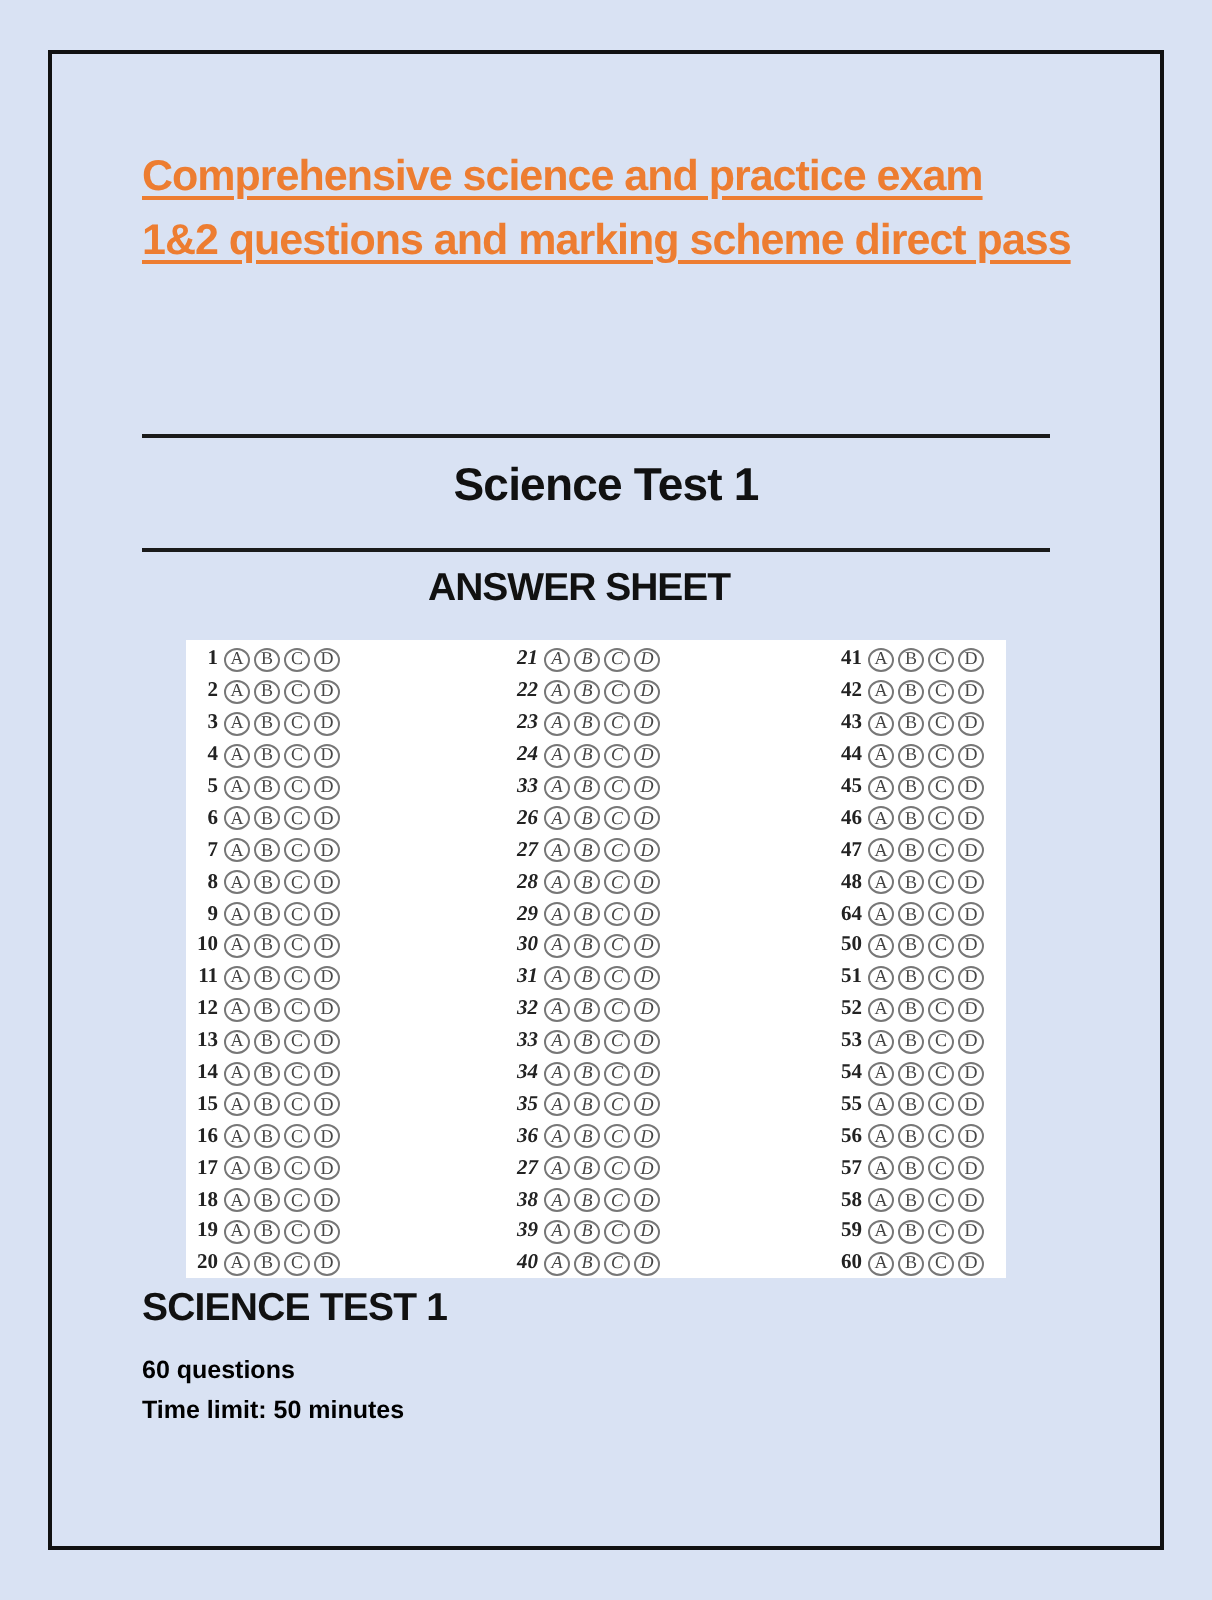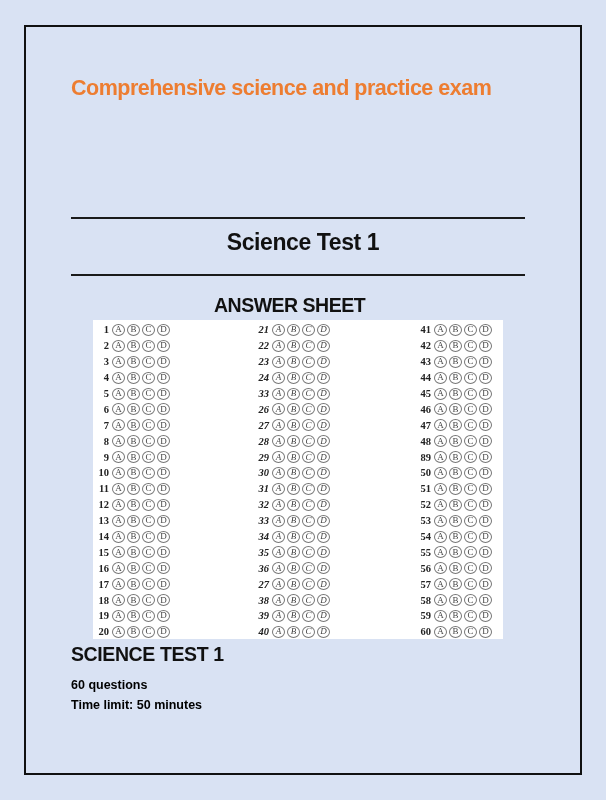--- a/index.html
+++ b/index.html
@@ -8,31 +8,31 @@
     background: #d9e2f3;
     font-family: "Liberation Sans", "DejaVu Sans", sans-serif;
   }
   .frame {
     position: absolute; left: 24px; top: 25px; width: 554px; height: 746px;
     border: 2.5px solid #111;
   }
   .title {
     position: absolute; left: 71px; top: 73px; width: 480px;
     color: #ed7d31; font-weight: bold; font-size: 21.5px; line-height: 31.5px;
-    text-decoration-thickness: 1.5px; text-underline-offset: 3px;
+    text-decoration: underline; text-decoration-thickness: 1.5px; text-underline-offset: 3px;
     letter-spacing: -0.5px;
   }
   .title div { white-space: nowrap; }
   .rule { position: absolute; left: 71px; width: 454px; height: 2px; background: #1a1a1a; }
   .subtitle {
     position: absolute; left: 0; width: 606px; top: 229px; text-align: center;
     font-size: 23px; font-weight: bold; color: #111; letter-spacing: -0.4px;
   }
   .sheet-title {
-    position: absolute; left: 214px; top: 294px; font-size: 19.5px; font-weight: bold;
+    position: absolute; left: 214px; top: 283px; font-size: 19.5px; font-weight: bold;
     color: #111; letter-spacing: -0.5px;
   }
   .grid {
     position: absolute; left: 93px; top: 320px; width: 410px; height: 319px;
     background: #ffffff;
   }
   .col { position: absolute; top: 2px; }
   .row {
     height: 15.9px; display: flex; align-items: center;
     font-family: "Liberation Serif", "DejaVu Serif", serif; font-weight: bold;
@@ -51,20 +51,21 @@
   }
   .info { position: absolute; left: 71px; font-size: 12.5px; font-weight: bold; color: #000000; }
 </style>
 </head>
 <body>
 
 <div class="frame"></div>
 
 <div class="title">
   <div>Comprehensive science and practice exam</div>
+  <div>1&amp;2 questions and marking scheme direct pass</div>
 </div>
 
 <div class="rule" style="top:217px;"></div>
 <div class="subtitle">Science Test 1</div>
 <div class="rule" style="top:274px;"></div>
 
 <div class="sheet-title">ANSWER SHEET</div>
 
 <div class="grid">
   <div class="col" style="left:0px;">
@@ -402,21 +403,21 @@
         <span class="bubble">D</span>
       </div>
       <div class="row">
         <span class="num">48</span>
         <span class="bubble">A</span>
         <span class="bubble">B</span>
         <span class="bubble">C</span>
         <span class="bubble">D</span>
       </div>
       <div class="row">
-        <span class="num">89</span>
+        <span class="num">64</span>
         <span class="bubble">A</span>
         <span class="bubble">B</span>
         <span class="bubble">C</span>
         <span class="bubble">D</span>
       </div>
       <div class="row">
         <span class="num">50</span>
         <span class="bubble">A</span>
         <span class="bubble">B</span>
         <span class="bubble">C</span>

